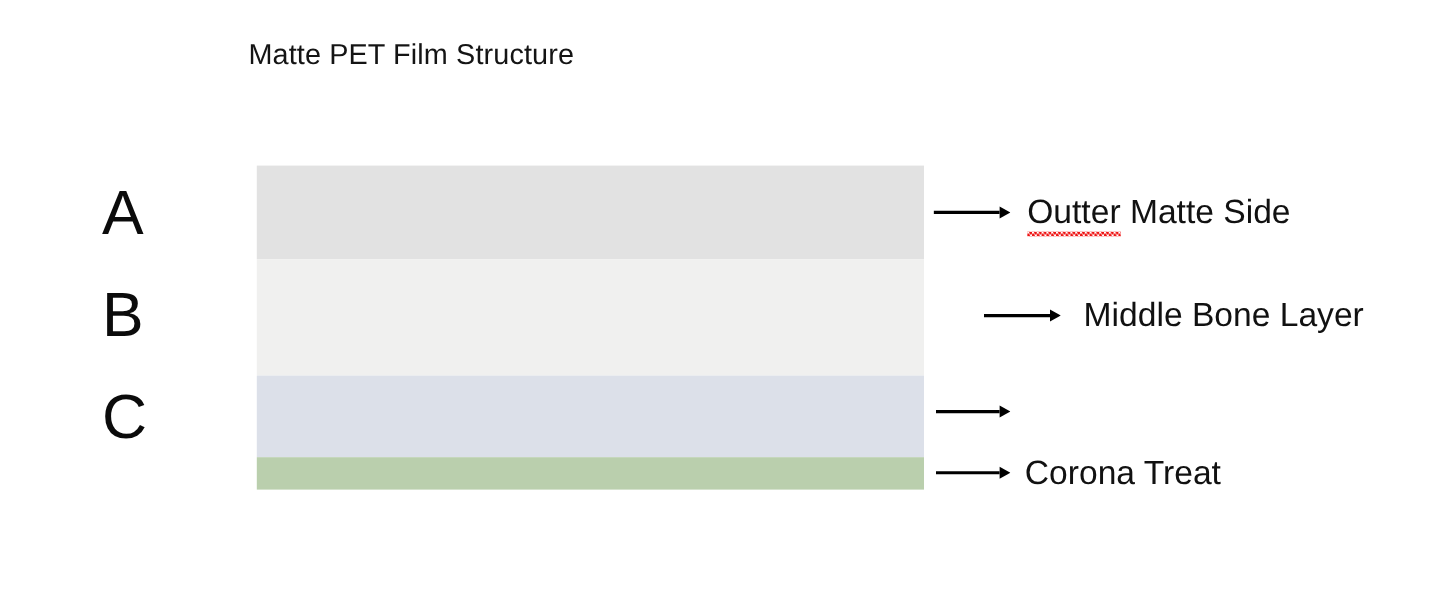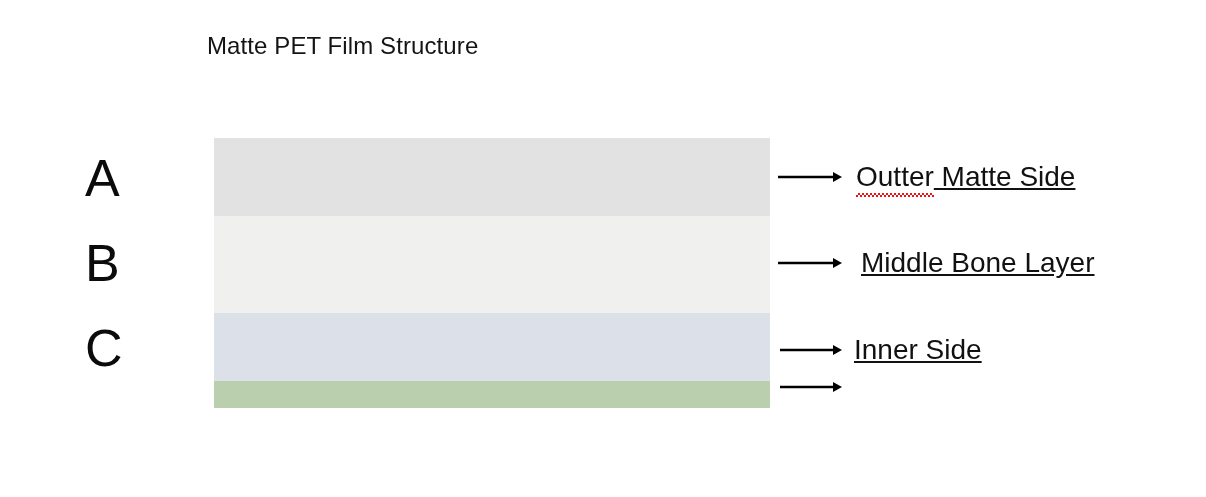--- a/index.html
+++ b/index.html
@@ -65,21 +65,20 @@
   #band-middle  { top: 78px;  height: 97px; }
   #band-inner   { top: 175px; height: 68px; }
   #band-corona  { top: 243px; height: 27px; }
 
   
   .callout {
     position: absolute;
     display: flex;
     align-items: center;
     white-space: nowrap;
-    text-decoration: underline;
   }
   .callout-arrow {
     display: block;
     flex: 0 0 auto;
   }
   .callout-label {
     font-size: 28px;
     line-height: 34px;
     font-weight: 400;
     color: #111111;
@@ -98,21 +97,21 @@
     bottom: -3px;
     height: 4px;
     background-image:
       radial-gradient(circle at 1px 3px, #ee1111 1.1px, rgba(0,0,0,0) 1.4px),
       radial-gradient(circle at 3px 1px, #ee1111 1.1px, rgba(0,0,0,0) 1.4px);
     background-size: 4px 4px;
     background-repeat: repeat-x;
   }
 
   #callout-outer  { left: 778px; top: 160px; }
-  #callout-middle { left: 778px; top: 246px; }
+  #callout-middle { left: 820px; top: 246px; }
   #callout-inner  { left: 780px; top: 333px; }
   #callout-corona { left: 780px; top: 377px; }
 
   #callout-outer  .callout-label { margin-left: 14px; }
   #callout-middle .callout-label { margin-left: 19px; }
   #callout-inner  .callout-label { margin-left: 12px; }
   #callout-corona .callout-label { margin-left: 12px; }
 </style>
 </head>
 <body style="background: rgb(255, 255, 255);">
@@ -148,23 +147,23 @@
       <polygon points="55,5 64,10 55,15" fill="#000000"></polygon>
     </svg>
     <span class="callout-label">Middle Bone Layer</span>
   </div>
 
   <div id="callout-inner" class="callout">
     <svg class="callout-arrow" width="62" height="20" viewBox="0 0 62 20">
       <line x1="0" y1="10" x2="53" y2="10" stroke="#000000" stroke-width="2.6"></line>
       <polygon points="53,5 62,10 53,15" fill="#000000"></polygon>
     </svg>
-    <span class="callout-label">Inner Side</span>
   </div>
 
   <div id="callout-corona" class="callout">
     <svg class="callout-arrow" width="62" height="20" viewBox="0 0 62 20">
       <line x1="0" y1="10" x2="53" y2="10" stroke="#000000" stroke-width="2.6"></line>
       <polygon points="53,5 62,10 53,15" fill="#000000"></polygon>
     </svg>
+    <span class="callout-label">Corona Treat</span>
   </div>
 
 </div>
 
 </body></html>

